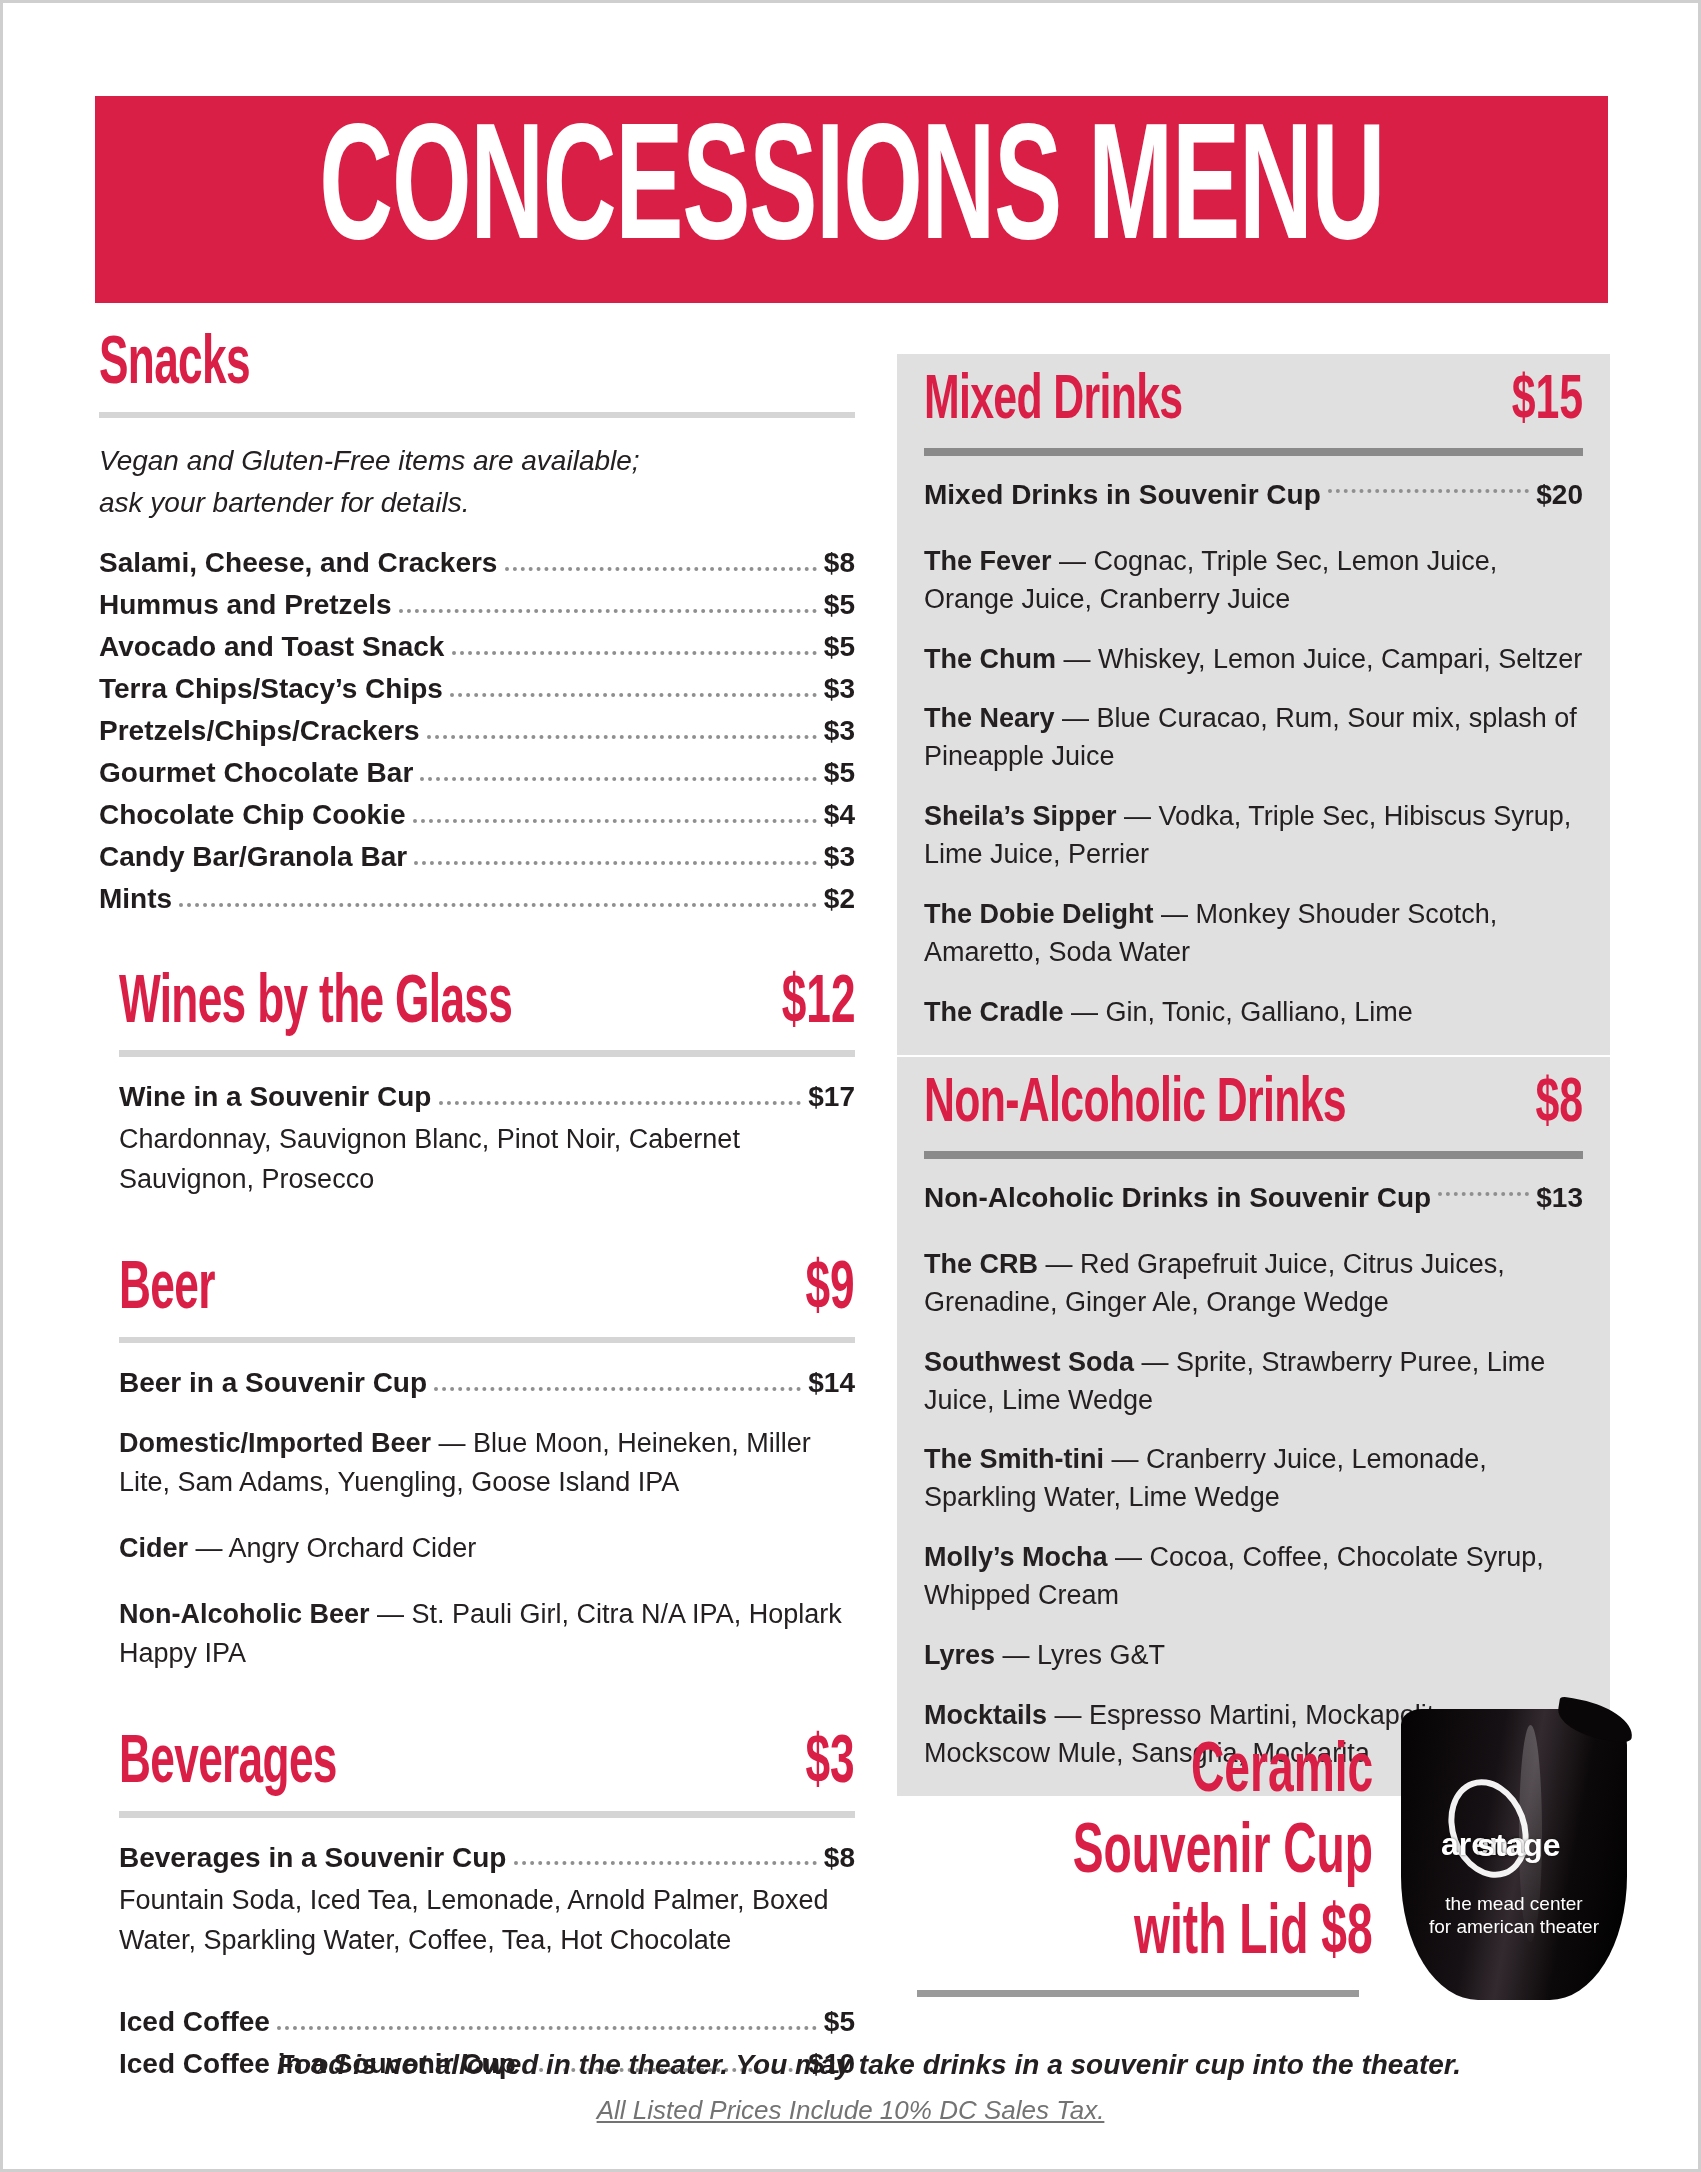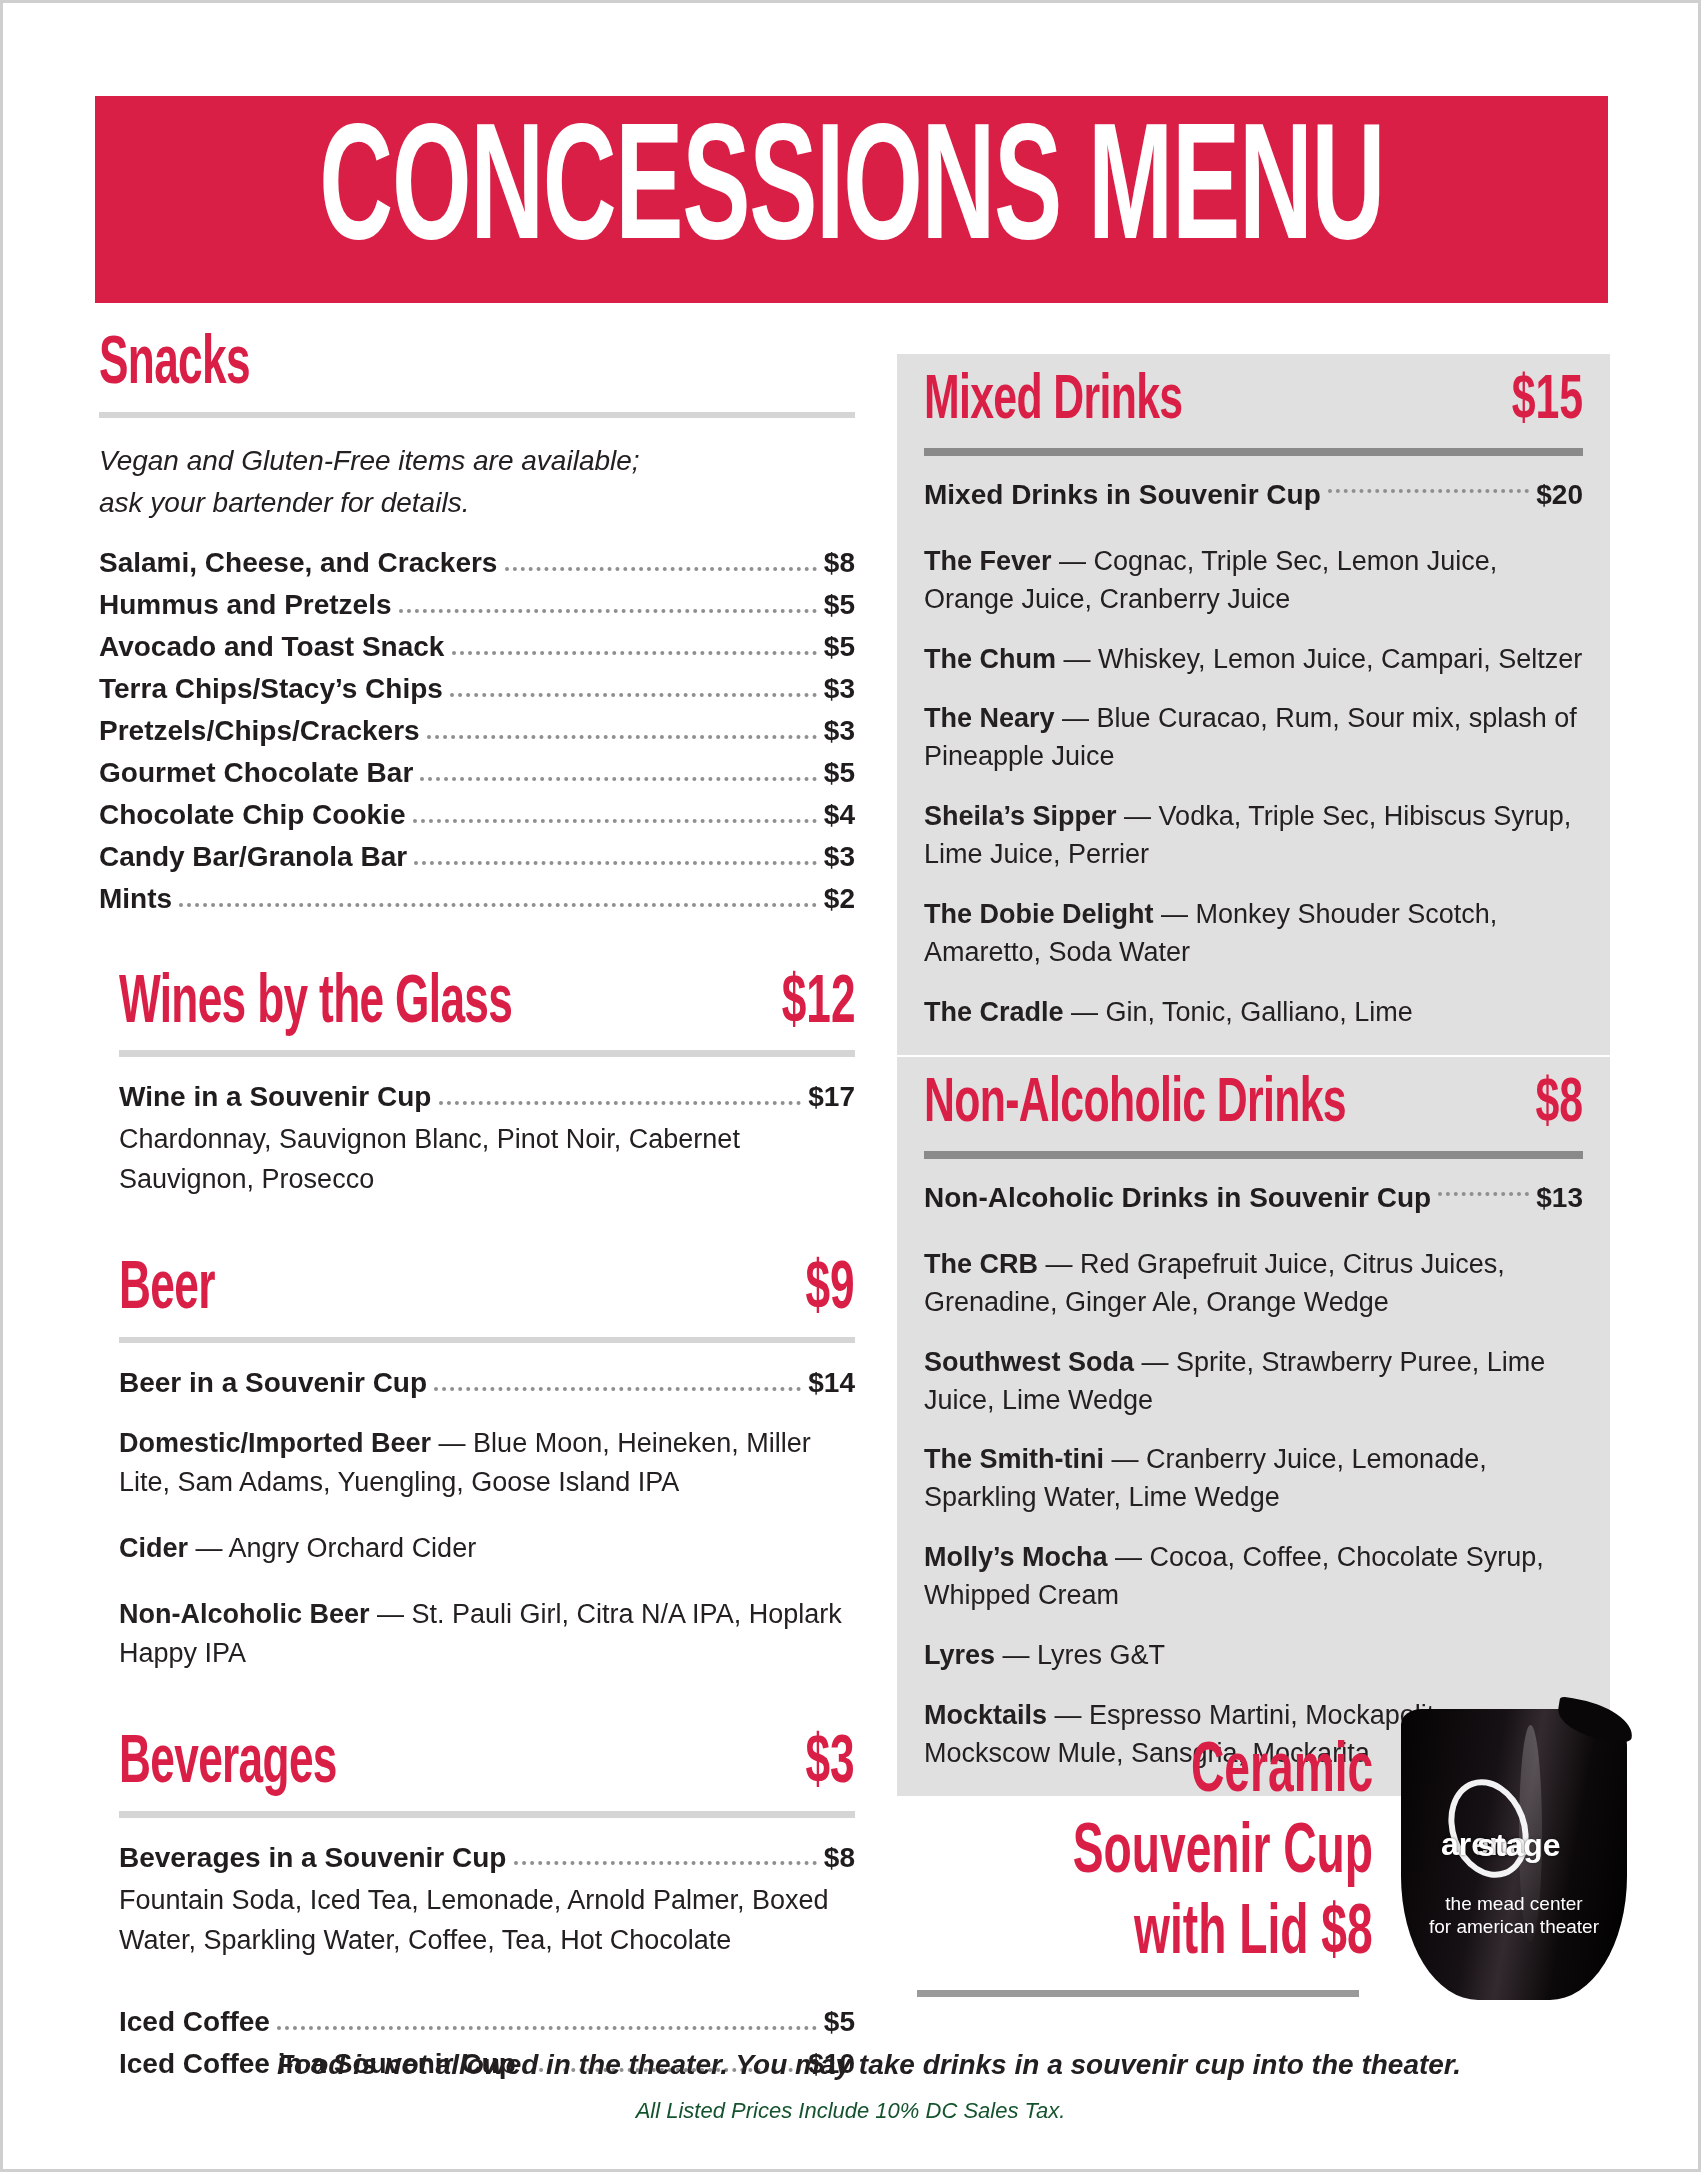--- a/index.html
+++ b/index.html
@@ -70,21 +70,21 @@
   .logo-w1 { position:absolute; left:40px; top:25px; font-weight:700; font-size:32px; letter-spacing:0px;
              text-shadow:0 0 3.1px rgba(0,0,0,0.6);margin-top:31px; }
   .logo-w2 { position:absolute; left:76px; top:57px; font-weight:700; font-size:32px;
              text-shadow:0 0 3.1px rgba(0,0,0,0.6); }
   .logo-l1 { position:absolute; left:0; top:123px; width:100%; text-align:center; font-size:19px; font-weight:400; }
   .logo-l2 { position:absolute; left:0; top:146px; width:100%; text-align:center; font-size:19px; font-weight:400; }
 
   
   .footer { position:absolute; left:0; top:2046px; width:100%; text-align:center; }
   .footer-1 { font-weight:700; font-style:italic; font-size:28px; line-height:31px; color:#231f20;padding-left:37px; }
-  .footer-2 { font-style:italic; font-size:22px; line-height:29px; margin-top:15.5px; color:#14532d; }
+  .footer-2 { font-style:italic; font-size:26px; line-height:29px; margin-top:15.5px; color:#737373;text-decoration:underline; }
 </style>
 </head>
 <body>
 
 <div class="page">
 
   <div class="banner">
     <span class="banner-text">CONCESSIONS MENU</span>
   </div>
 

